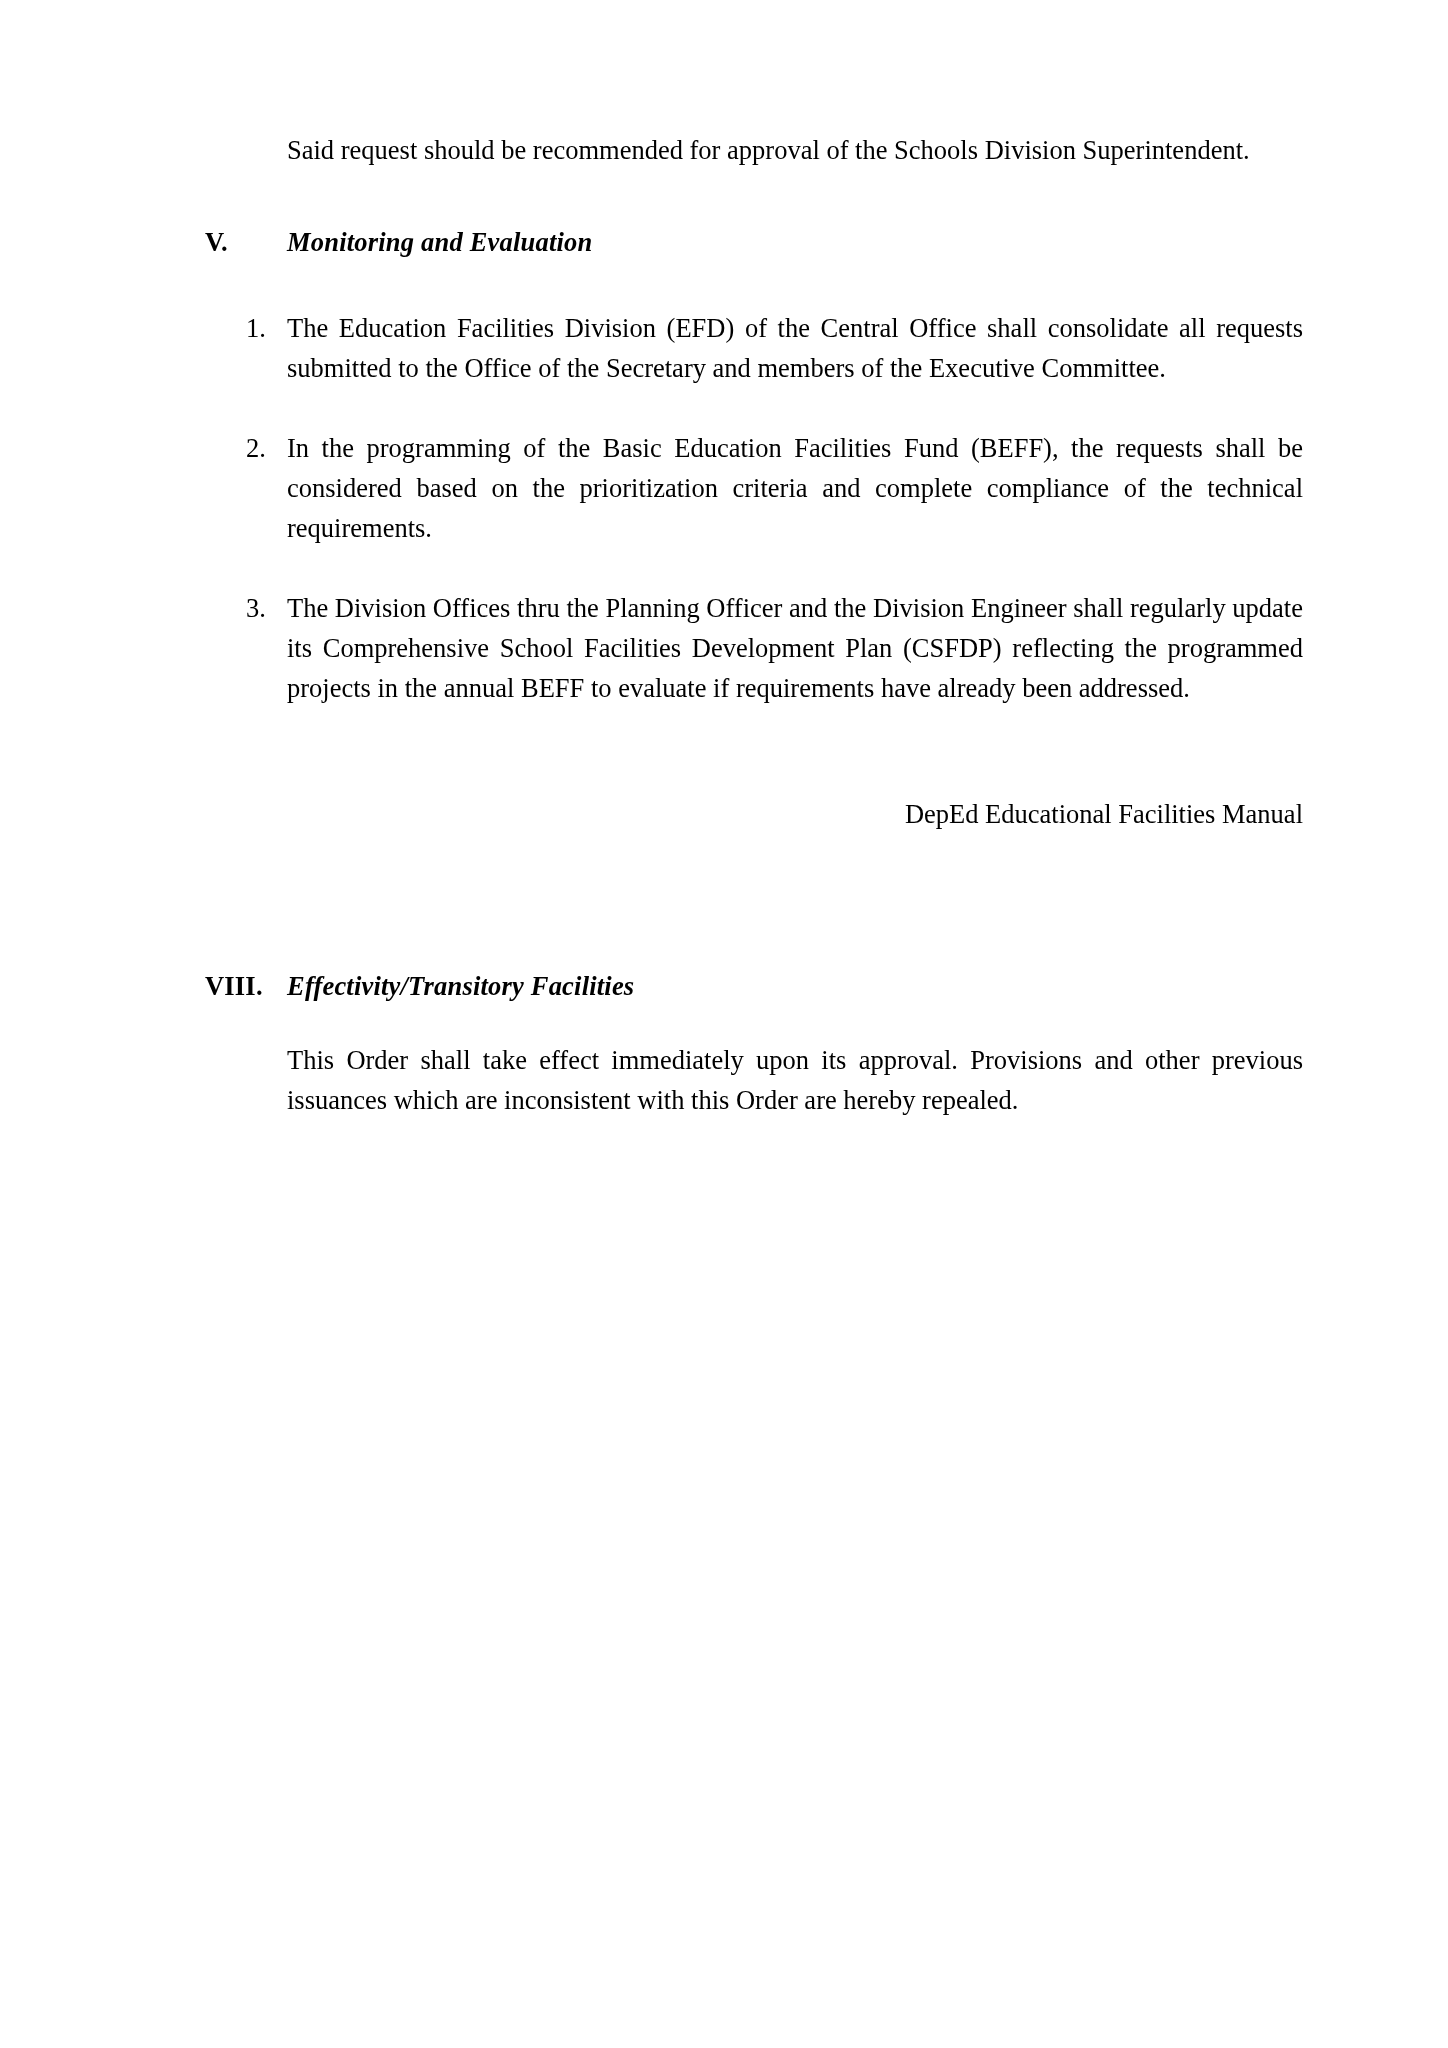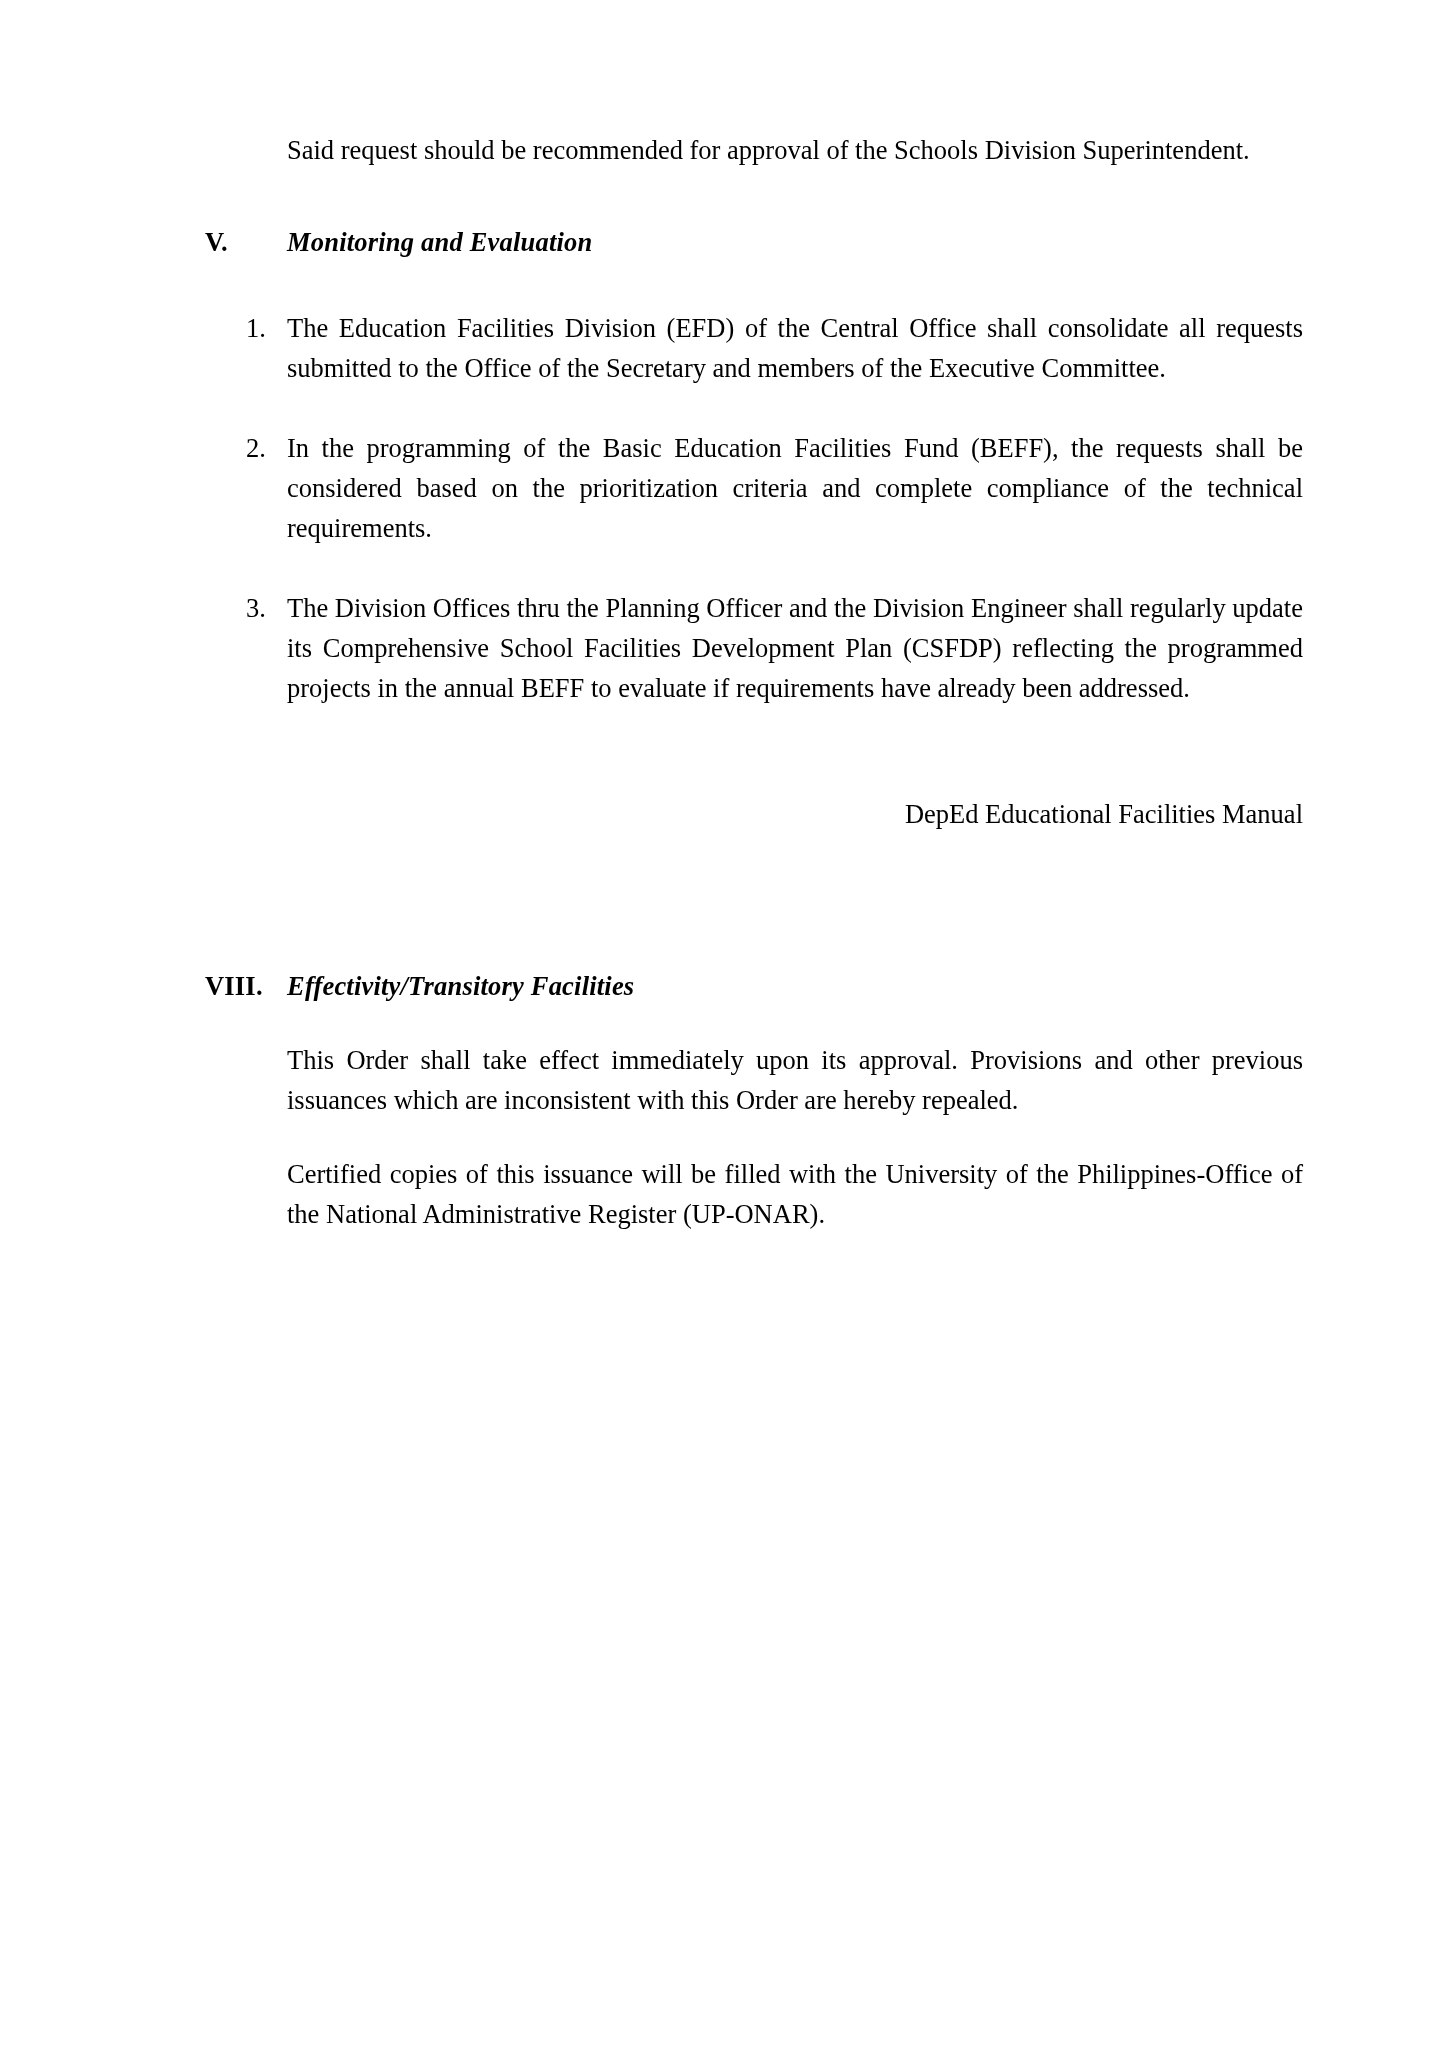--- a/index.html
+++ b/index.html
@@ -149,16 +149,15 @@
       <span class="section-num">VIII.</span>
       <span class="section-title">Effectivity/Transitory Facilities</span>
     </div>
 
     <div class="gap-md"></div>
 
     <p class="para">This Order shall take effect immediately upon its approval. Provisions and other previous issuances which are inconsistent with this Order are hereby repealed.</p>
 
     <div class="gap-md"></div>
 
-    <p class="para">Certified copies of this issuance will be filled with the University of the Philippines-Office of the National Administrative Register (UP-ONAR).</p>
 
   </div>
 </div>
 
 </body></html>

